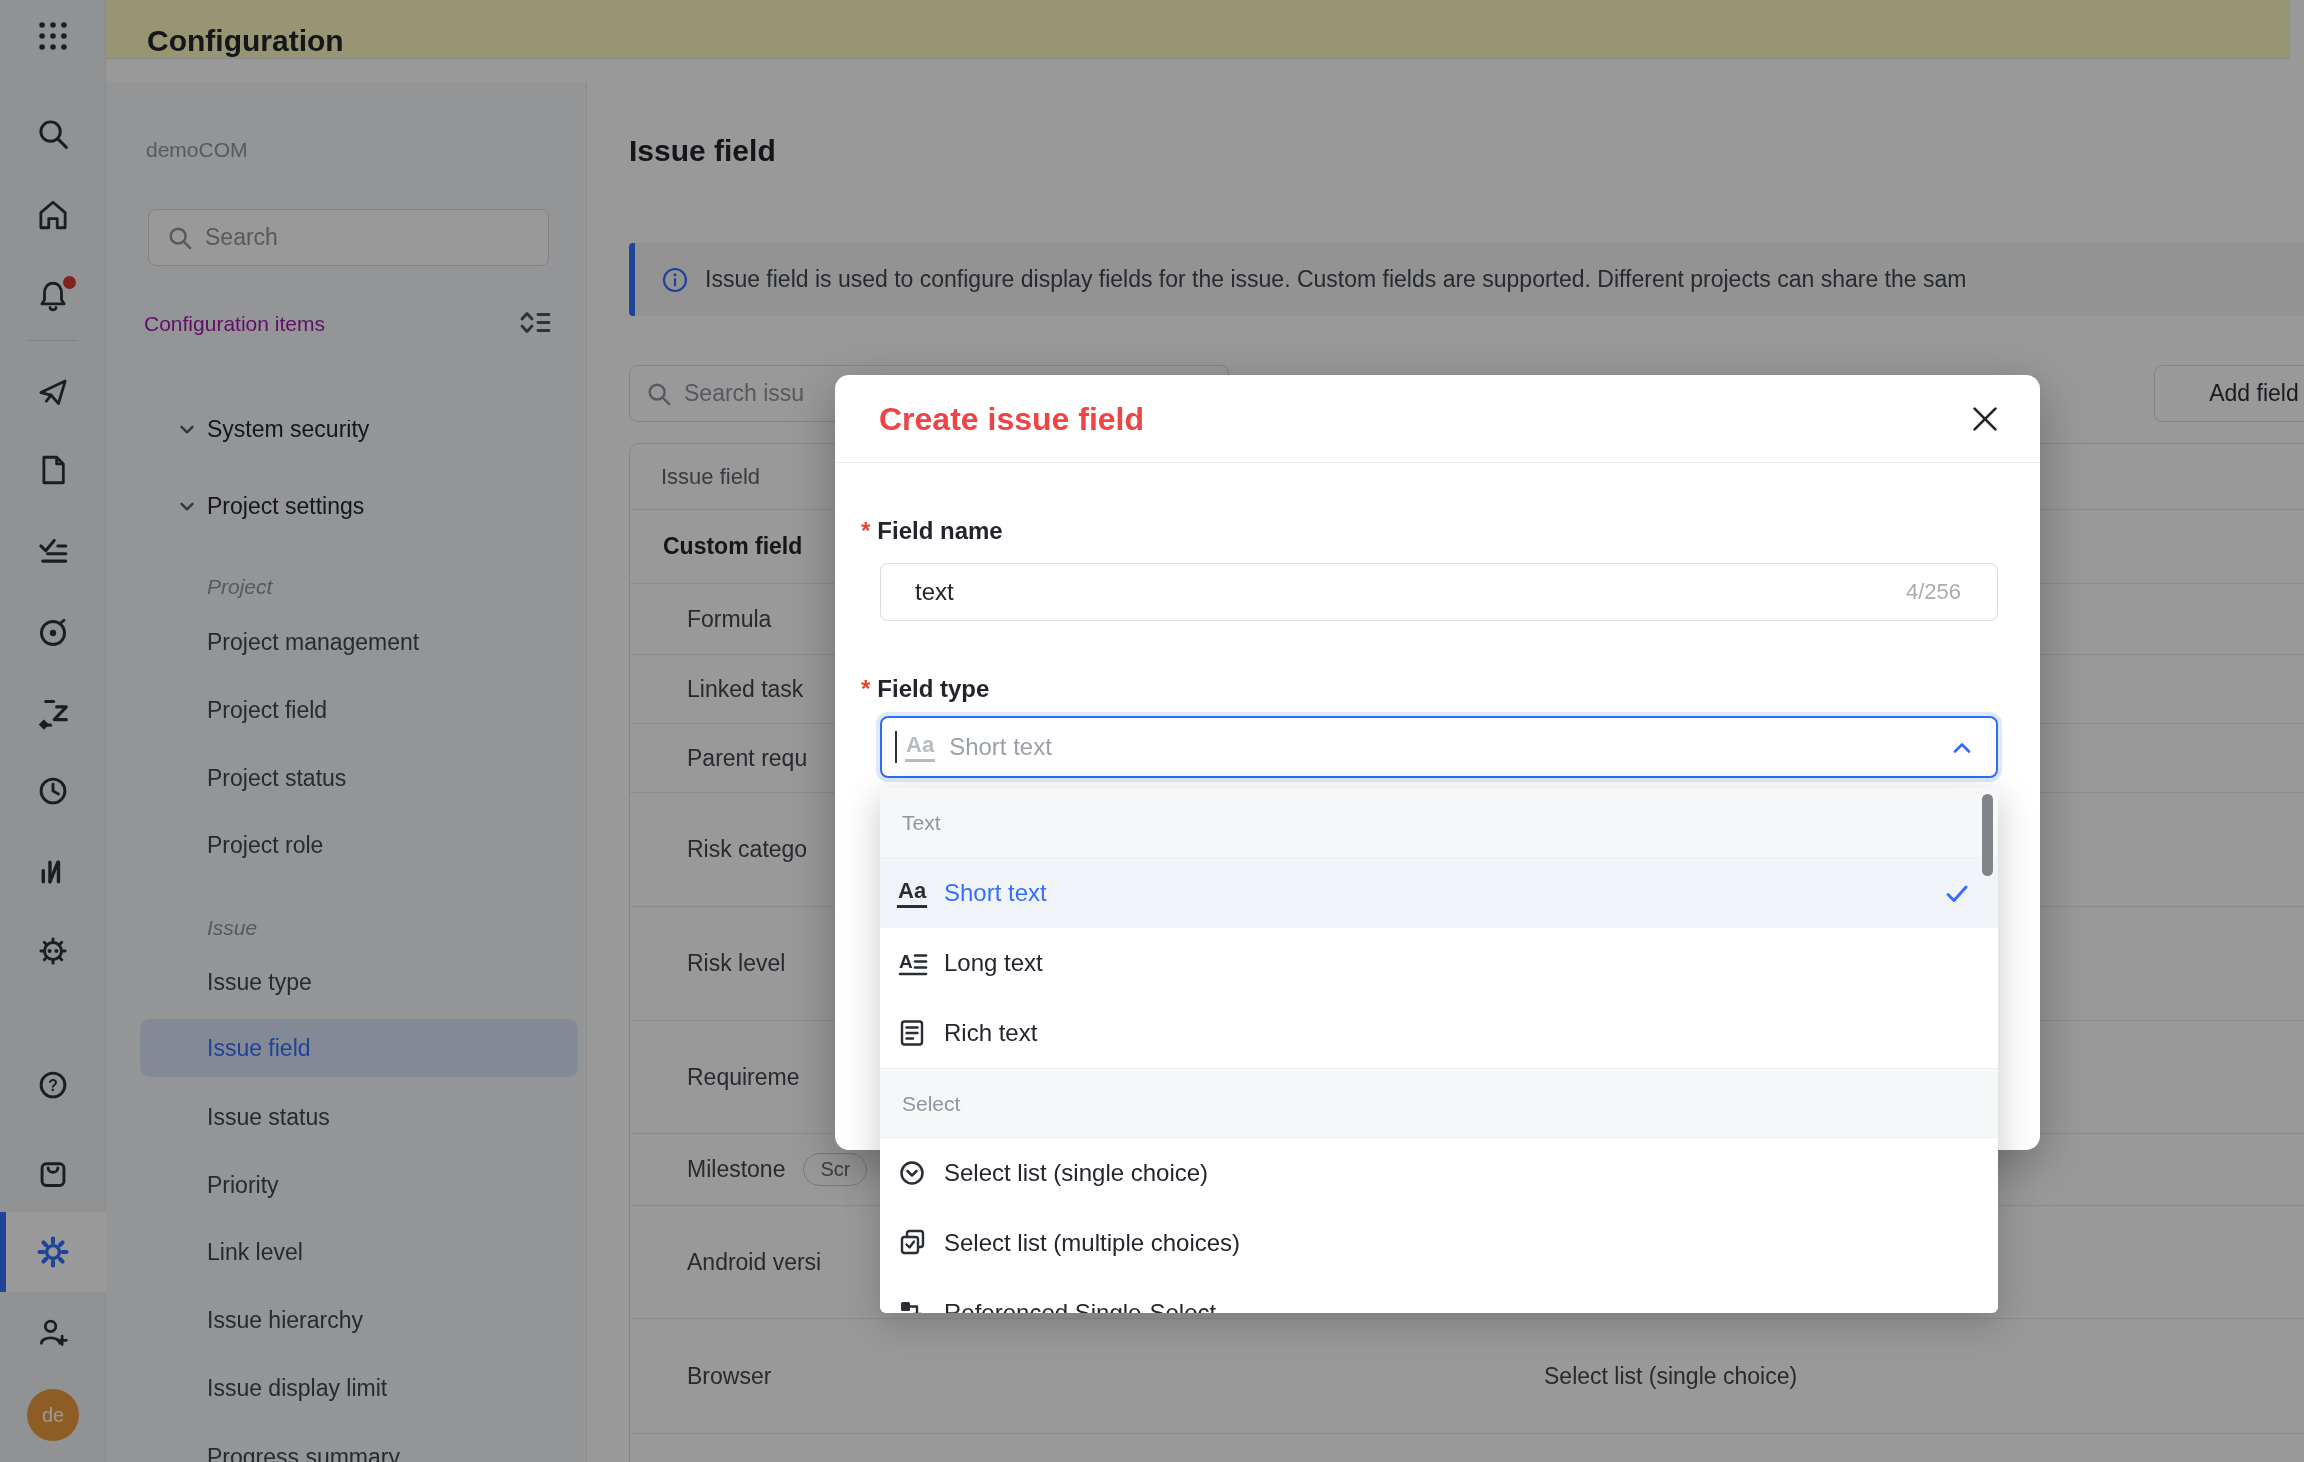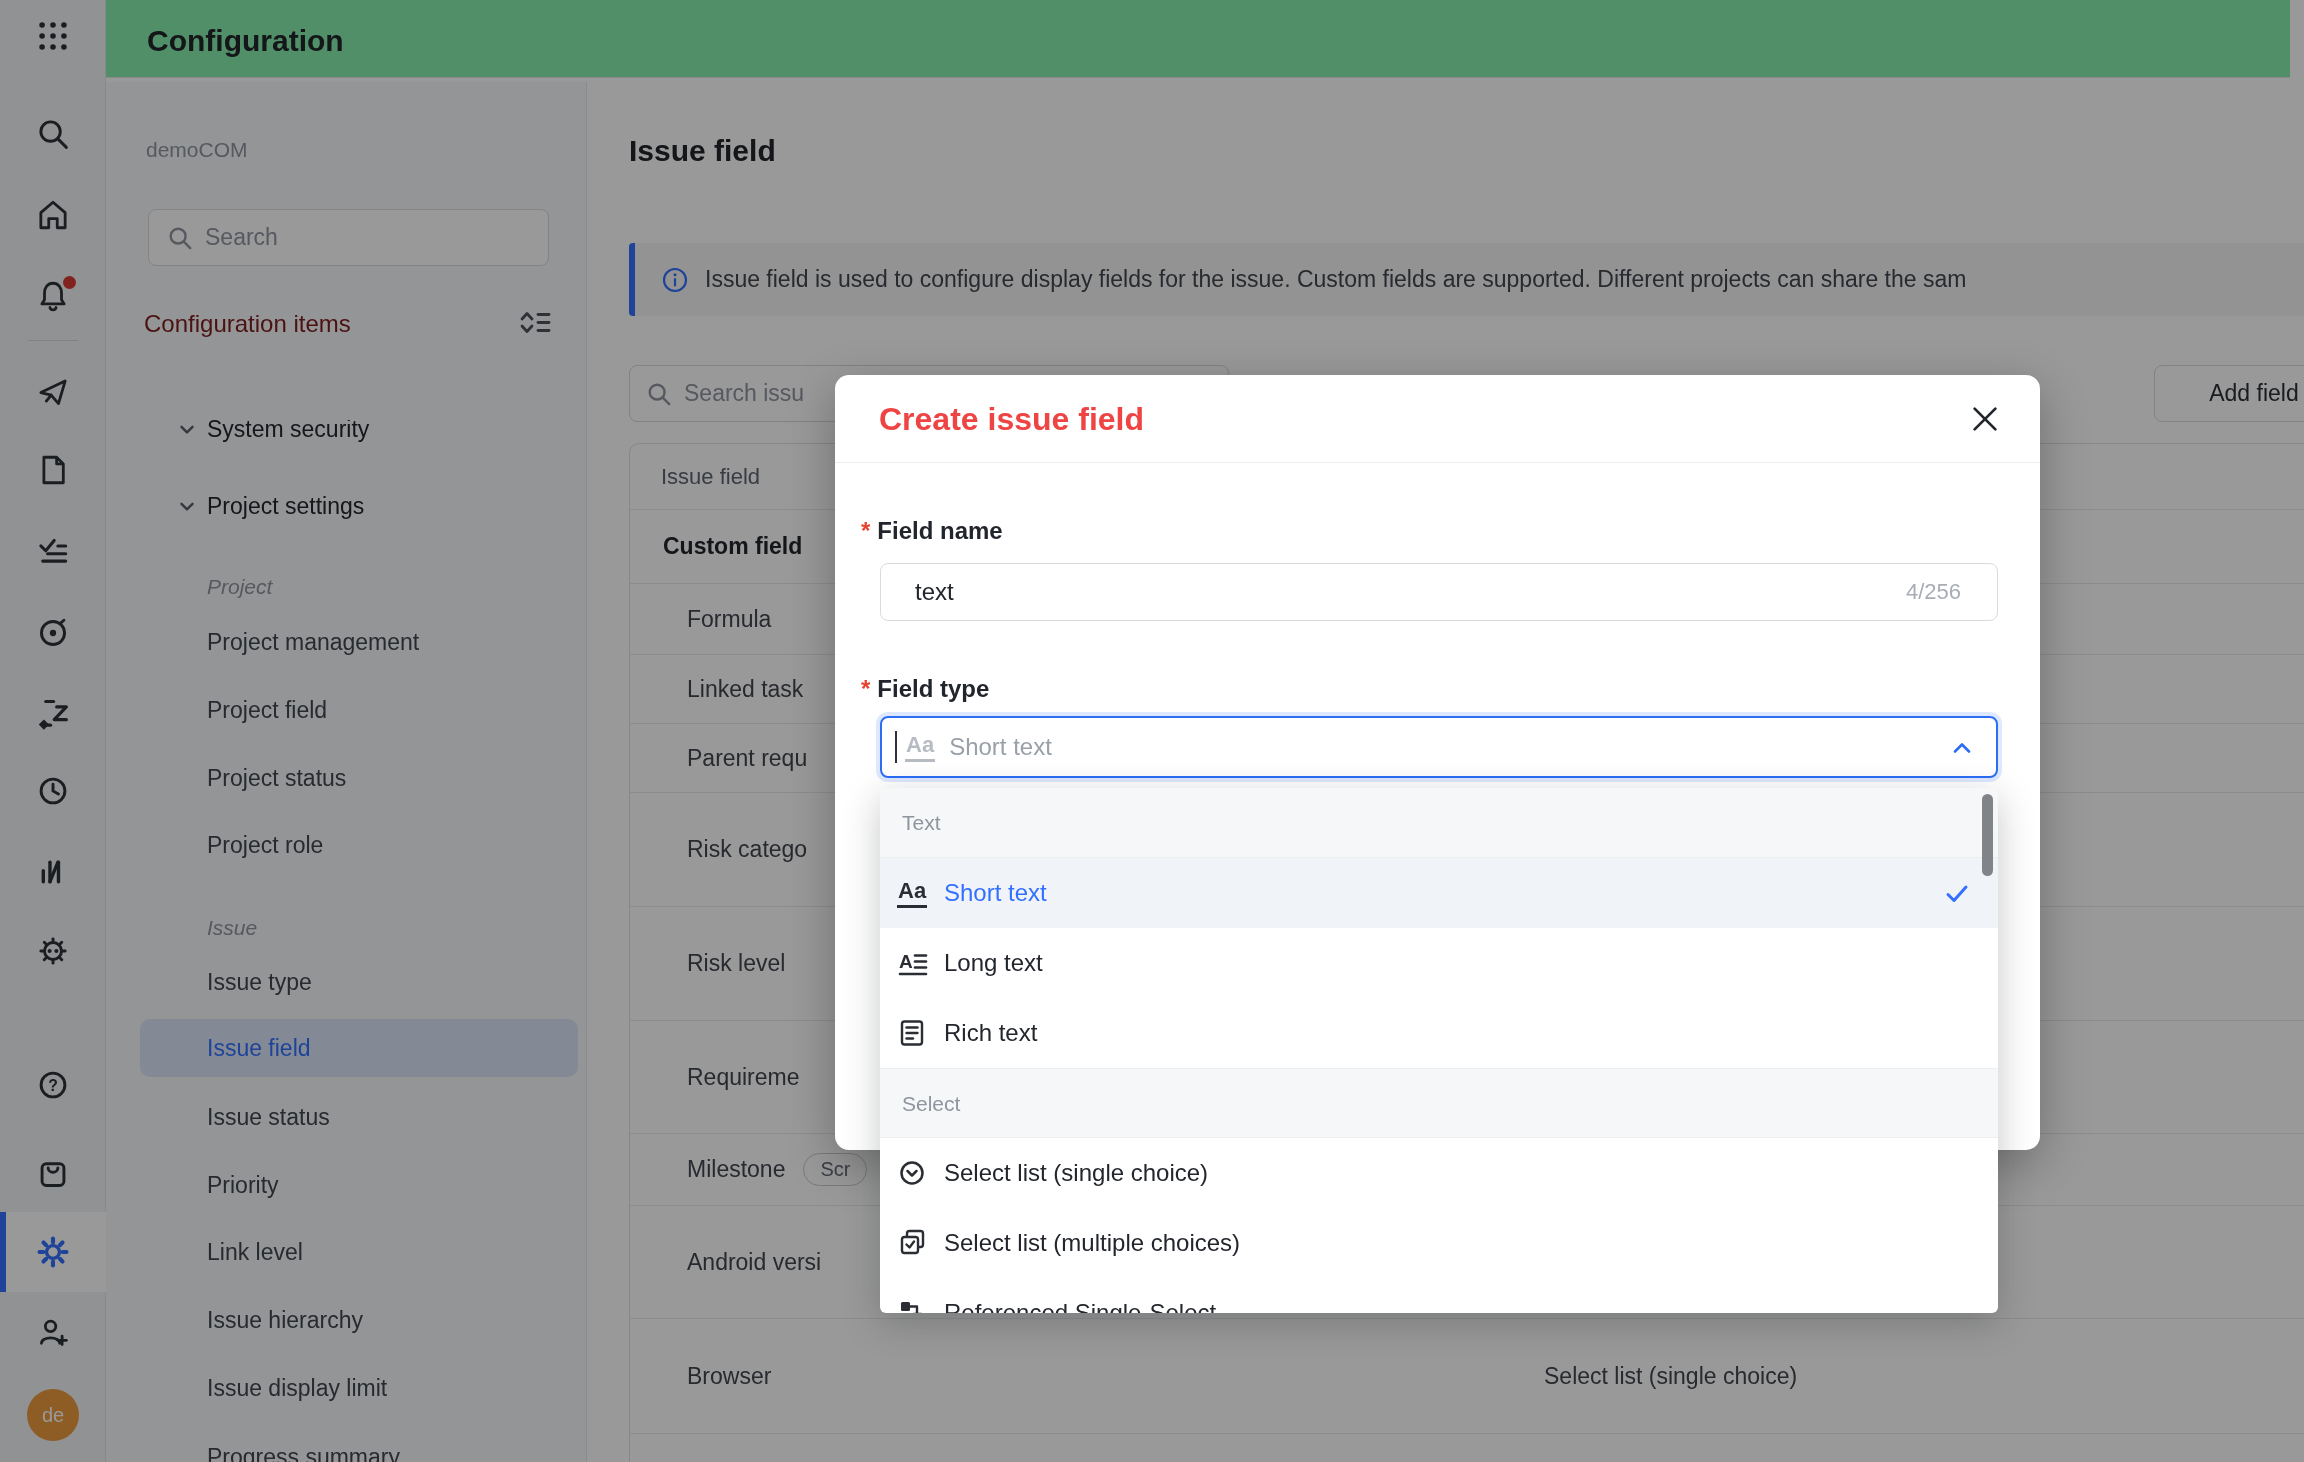--- a/index.html
+++ b/index.html
@@ -16,37 +16,37 @@
               display:flex; align-items:center; justify-content:center; }
   .rail-divider { position:absolute; left:28px; width:50px; height:1px; background:#d7d9dd; }
   .rail-active { position:absolute; left:0; width:106px; height:80px; background:#ffffff;
                  display:flex; align-items:center; justify-content:center; }
   .rail-active .bar { position:absolute; left:0; top:0; width:6px; height:80px; background:#3370ff; }
   .avatar { position:absolute; left:27px; width:52px; height:52px; border-radius:50%;
             background:#eb9b3f; color:#fff; font-size:20px; display:flex;
             align-items:center; justify-content:center; }
   .red-dot { position:absolute; width:13px; height:13px; border-radius:50%; background:#d93a32; }
   
-  .topbar { position:absolute; left:106px; top:0; right:14px; height:78px; background:#86efac;
+  .topbar { position:absolute; left:106px; top:0; right:14px; height:59px; background:#fef9c3;
             border-bottom:1px solid #e6e7ea; z-index:9; }
   .topbar h1 { position:absolute; left:41px; top:0; line-height:82px; font-size:30px;
                font-weight:700; color:#22262c; }
   
   .sidebar { position:absolute; left:106px; top:82px; width:481px; bottom:0;
              background:#f7f8fa; border-right:1px solid #e6e7ea; z-index:8; }
   .team { position:absolute; left:40px; top:56px; font-size:21px; color:#8f959e; }
   .side-search { position:absolute; left:42px; top:127px; width:401px; height:57px;
                  background:#fff; border:1.5px solid #d8dadf; border-radius:8px;
                  display:flex; align-items:center; padding-left:18px; }
   .side-search input { border:none; outline:none; background:transparent; font-size:23px;
                        color:#3a3f46; width:300px; margin-left:12px;
                        font-family:"Liberation Sans", sans-serif; }
   .side-search input::placeholder { color:#8f959e; }
   .section-head { position:absolute; left:38px; top:224px; right:30px; height:36px; }
-  .section-head .stitle { font-size:24px; color:#7f1d1d; line-height:36px;text-align:right; }
+  .section-head .stitle { font-size:21px; color:#a21caf; line-height:36px;text-align:right; }
   .section-head .collapse { position:absolute; right:4px; top:2px; }
   .tree { position:absolute; left:0; top:338px; right:0; bottom:0; overflow:hidden; }
   .titem { position:absolute; left:34px; width:438px; height:58px; border-radius:10px;
            font-size:23px; color:#41464e; line-height:58px; padding-left:67px; }
   .titem.expand { font-weight:500; color:#23272d; }
   .titem .chev { position:absolute; left:36px; top:18px; }
   .titem.sel { background:#dde6f8; color:#3370ff; font-weight:500; }
   .tgroup { position:absolute; left:101px; height:28px; font-size:21px; color:#8f959e;
             line-height:28px;font-style:italic; }
   

